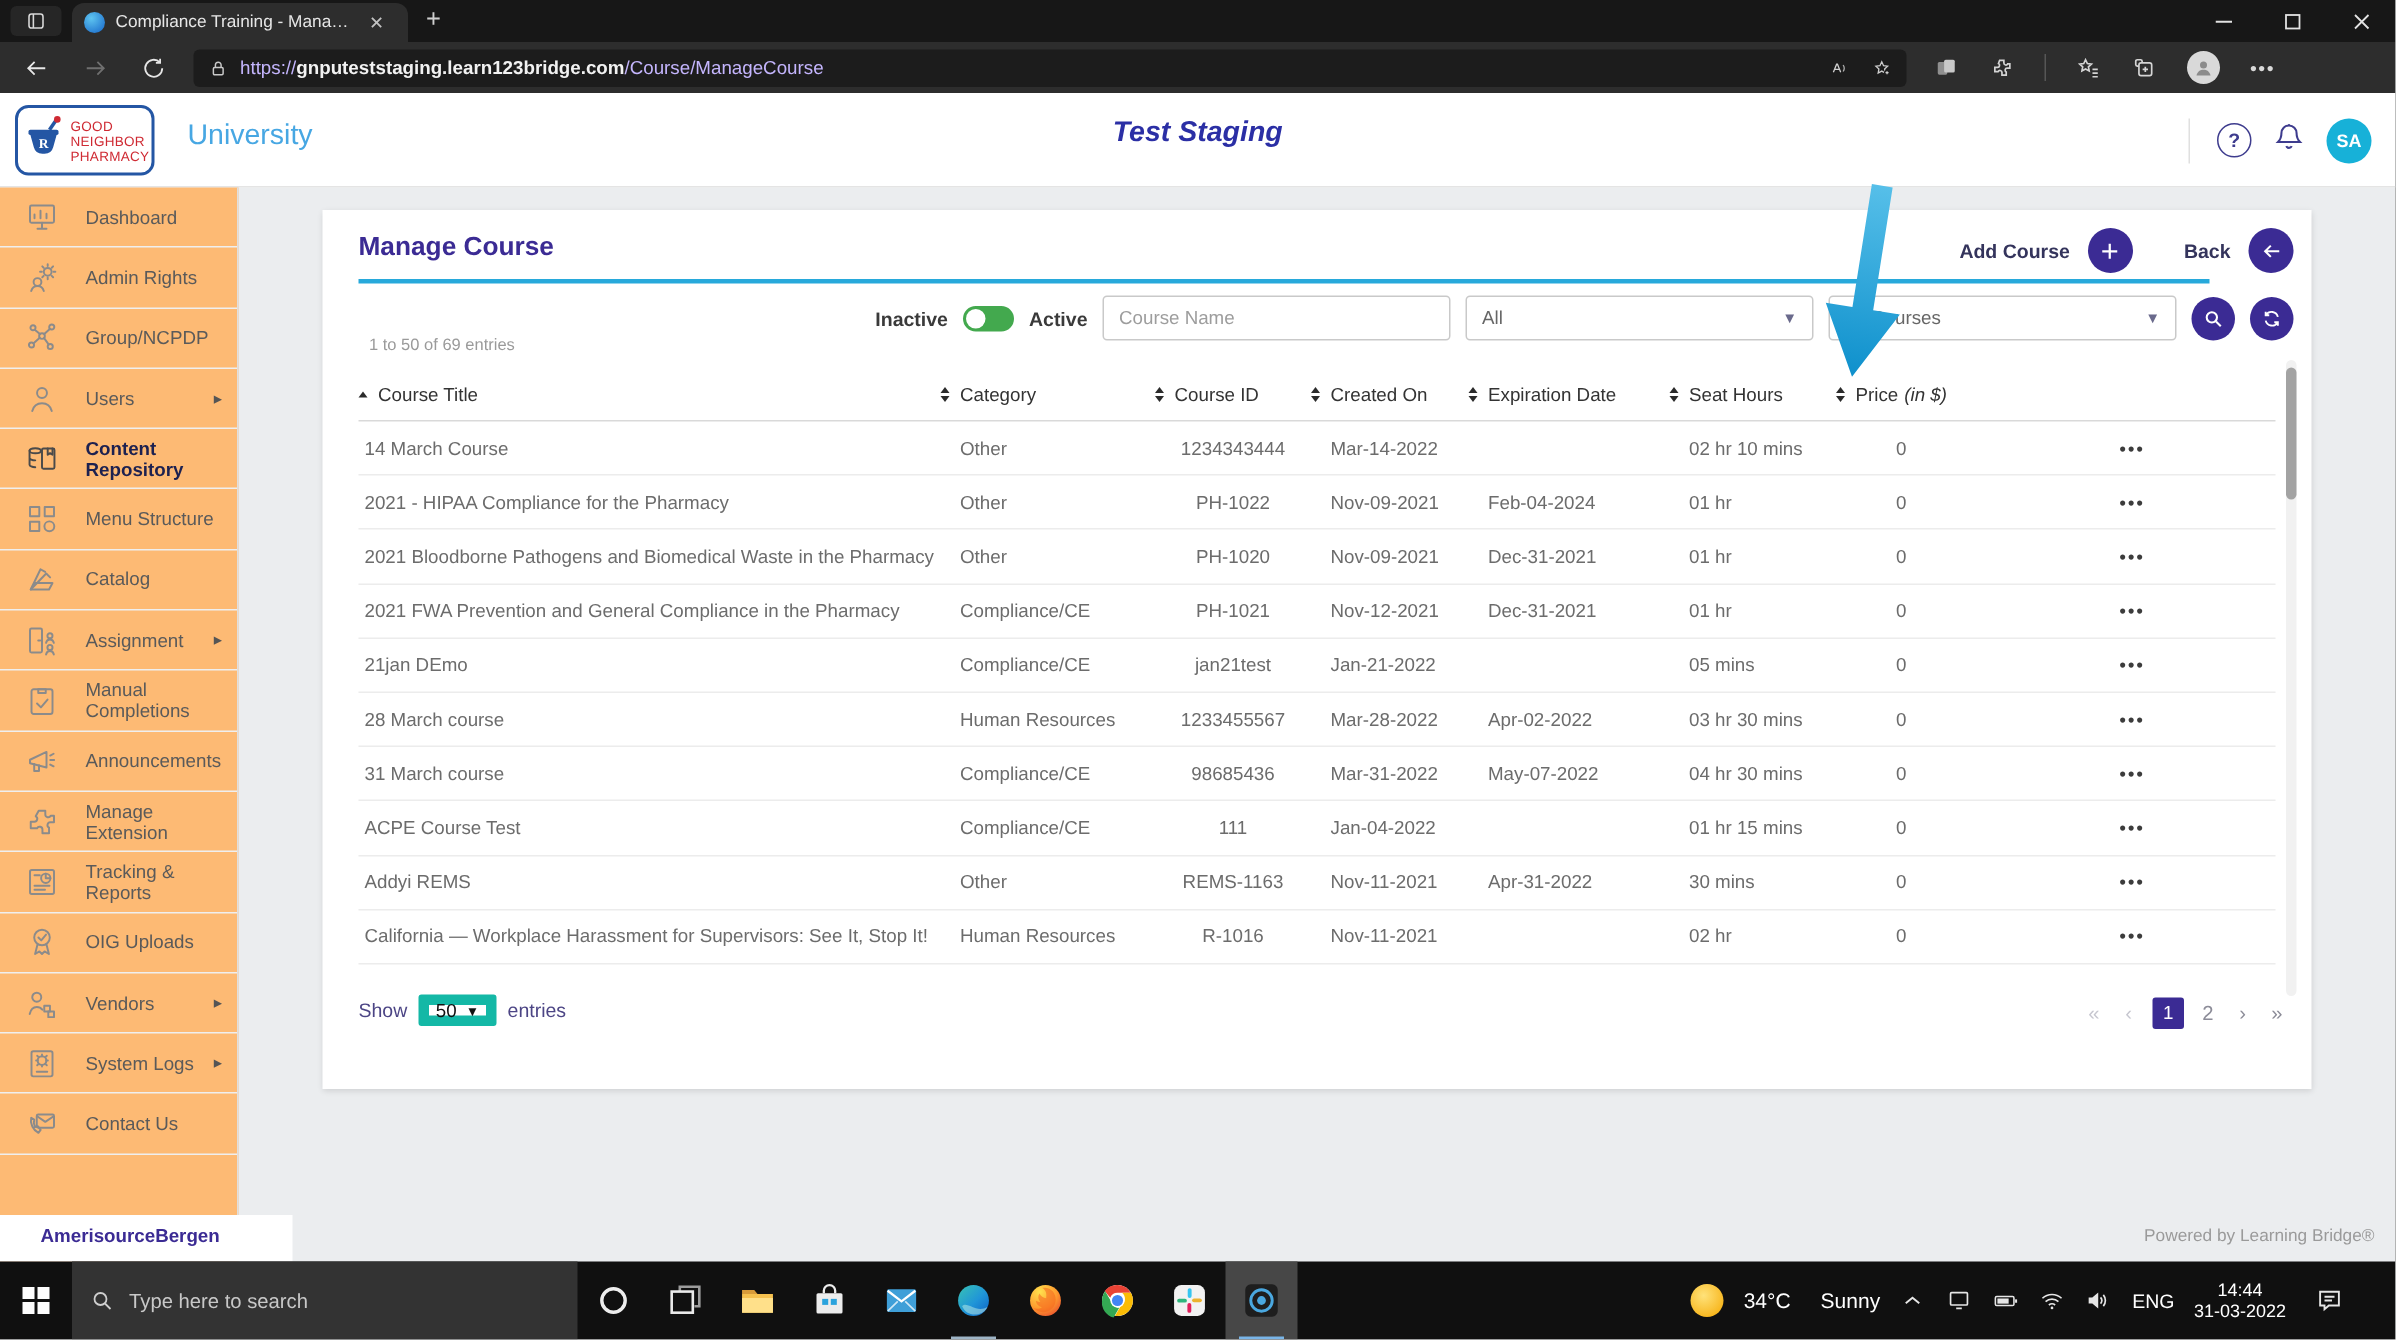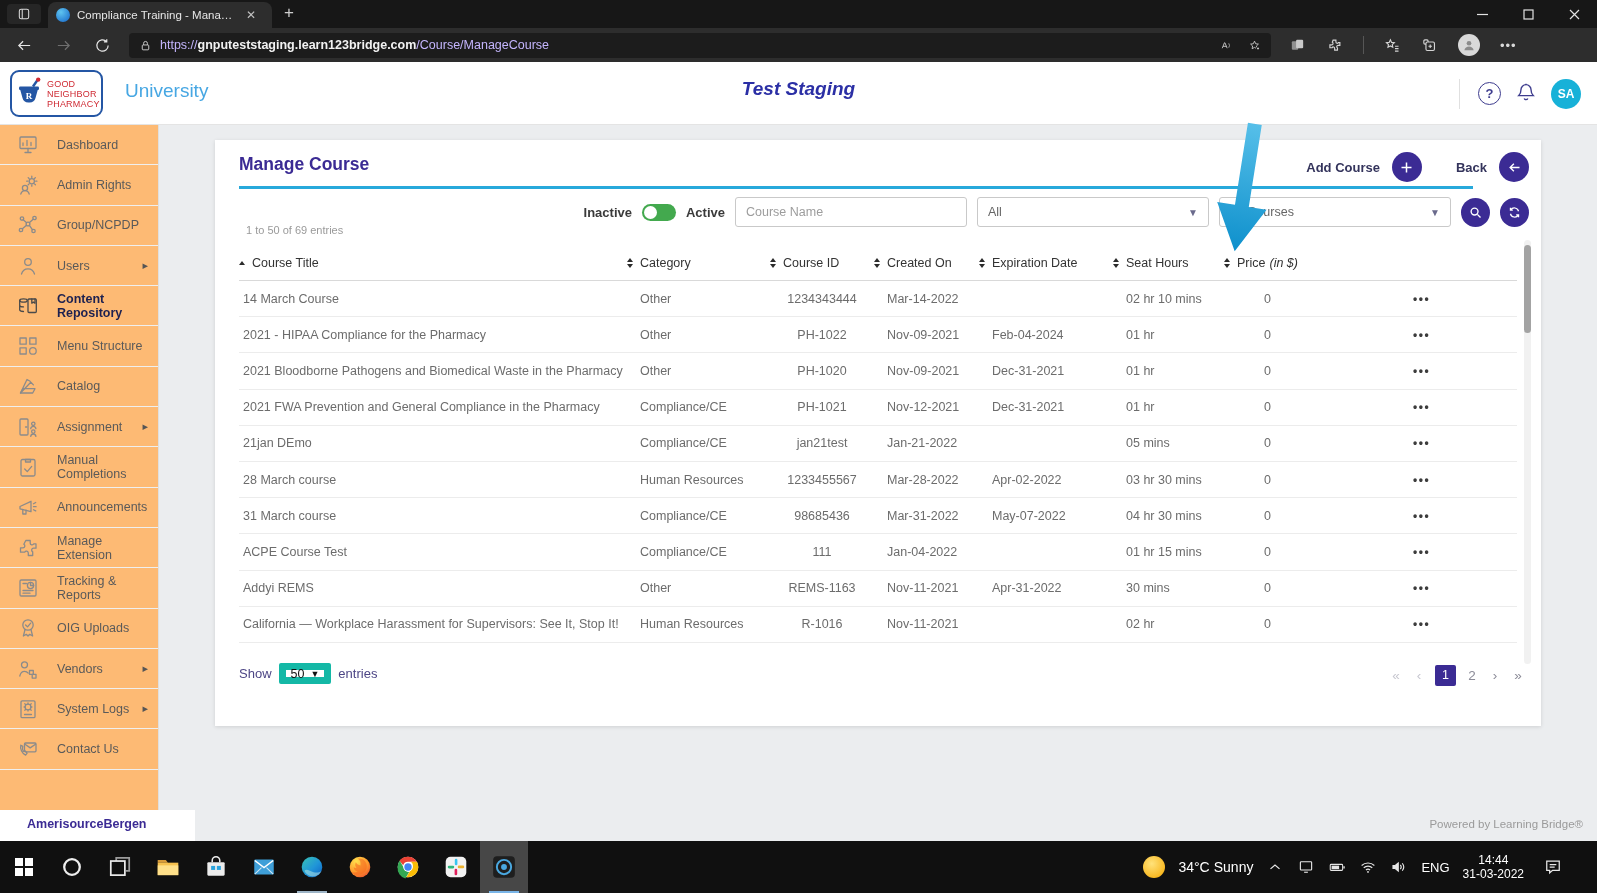--- a/index.html
+++ b/index.html
@@ -130,21 +130,21 @@
   .task-search input{background:transparent; border:none; outline:none; color:#cfcfcf; font-size:13.5px; font-family:"Liberation Sans",sans-serif; width:100%;}
   .task-search input::placeholder{color:#c8c8c8;}
   .task-apps{display:flex;}
   .tb-app{position:relative; width:48px; display:flex; align-items:center; justify-content:center; cursor:pointer;}
   .tb-app svg{width:26px; height:26px;}
   .tb-app.running::after{content:""; position:absolute; bottom:0; left:9px; width:30px; height:2.5px; background:#9db4c6;}
   .tb-app.running-active{background:#474747;}
   .tb-app.running-active::after{content:""; position:absolute; bottom:0; left:9px; width:30px; height:2.5px; background:#79b5e8;}
   .task-right{margin-left:auto; display:flex; align-items:center; gap:13px; padding-right:10px;}
   .sun{width:22px; height:22px; border-radius:50%; background:radial-gradient(circle at 40% 35%, #ffe27a, #f5a800);}
-  .weather-txt{color:#fff; font-size:14px; display:flex; gap:4px;}
+  .weather-txt{color:#fff; font-size:14px; display:flex; gap:20px;}
   .tray-ic{display:flex; align-items:center; justify-content:center;}
   .tray-ic svg{width:18px; height:18px;}
   .lang{color:#fff; font-size:13px;}
   .clock{color:#fff; font-size:12px; text-align:center; line-height:14px;}
   .notif{display:flex; align-items:center; padding:0 6px;}
   .notif svg{width:20px; height:20px;}
   .show-desktop{width:5px; border-left:1px solid #3a3a3a;}
 </style>
 </head>
 <body>
@@ -666,20 +666,27 @@
 
   <div class="taskbar">
     <div class="start-btn">
         <span class="win-logo">
           <i></i>
           <i></i>
           <i></i>
           <i></i>
         </span>
       </div>
+    <div class="task-search">
+      <svg viewBox="0 0 24 24" fill="none" stroke="#cfcfcf" stroke-width="1.8">
+          <circle cx="10.5" cy="10.5" r="6"></circle>
+          <path d="M15 15l5.5 5.5"></path>
+        </svg>
+      <input type="text" placeholder="Type here to search" style="">
+    </div>
     <div class="task-apps" id="taskApps">
         <div class="tb-app">
           <svg viewBox="0 0 24 24">
             <circle cx="12" cy="12" r="7.2" fill="none" stroke="#ededed" stroke-width="2.1"></circle>
           </svg>
         </div>
         <div class="tb-app">
           <svg viewBox="0 0 24 24">
             <path d="M8.5 6.5V3.5h12v12h-3" fill="none" stroke="#9c9c9c" stroke-width="1.6"></path>
             <rect x="3.5" y="6.5" width="13" height="13" fill="none" stroke="#eaeaea" stroke-width="1.6"></rect>

